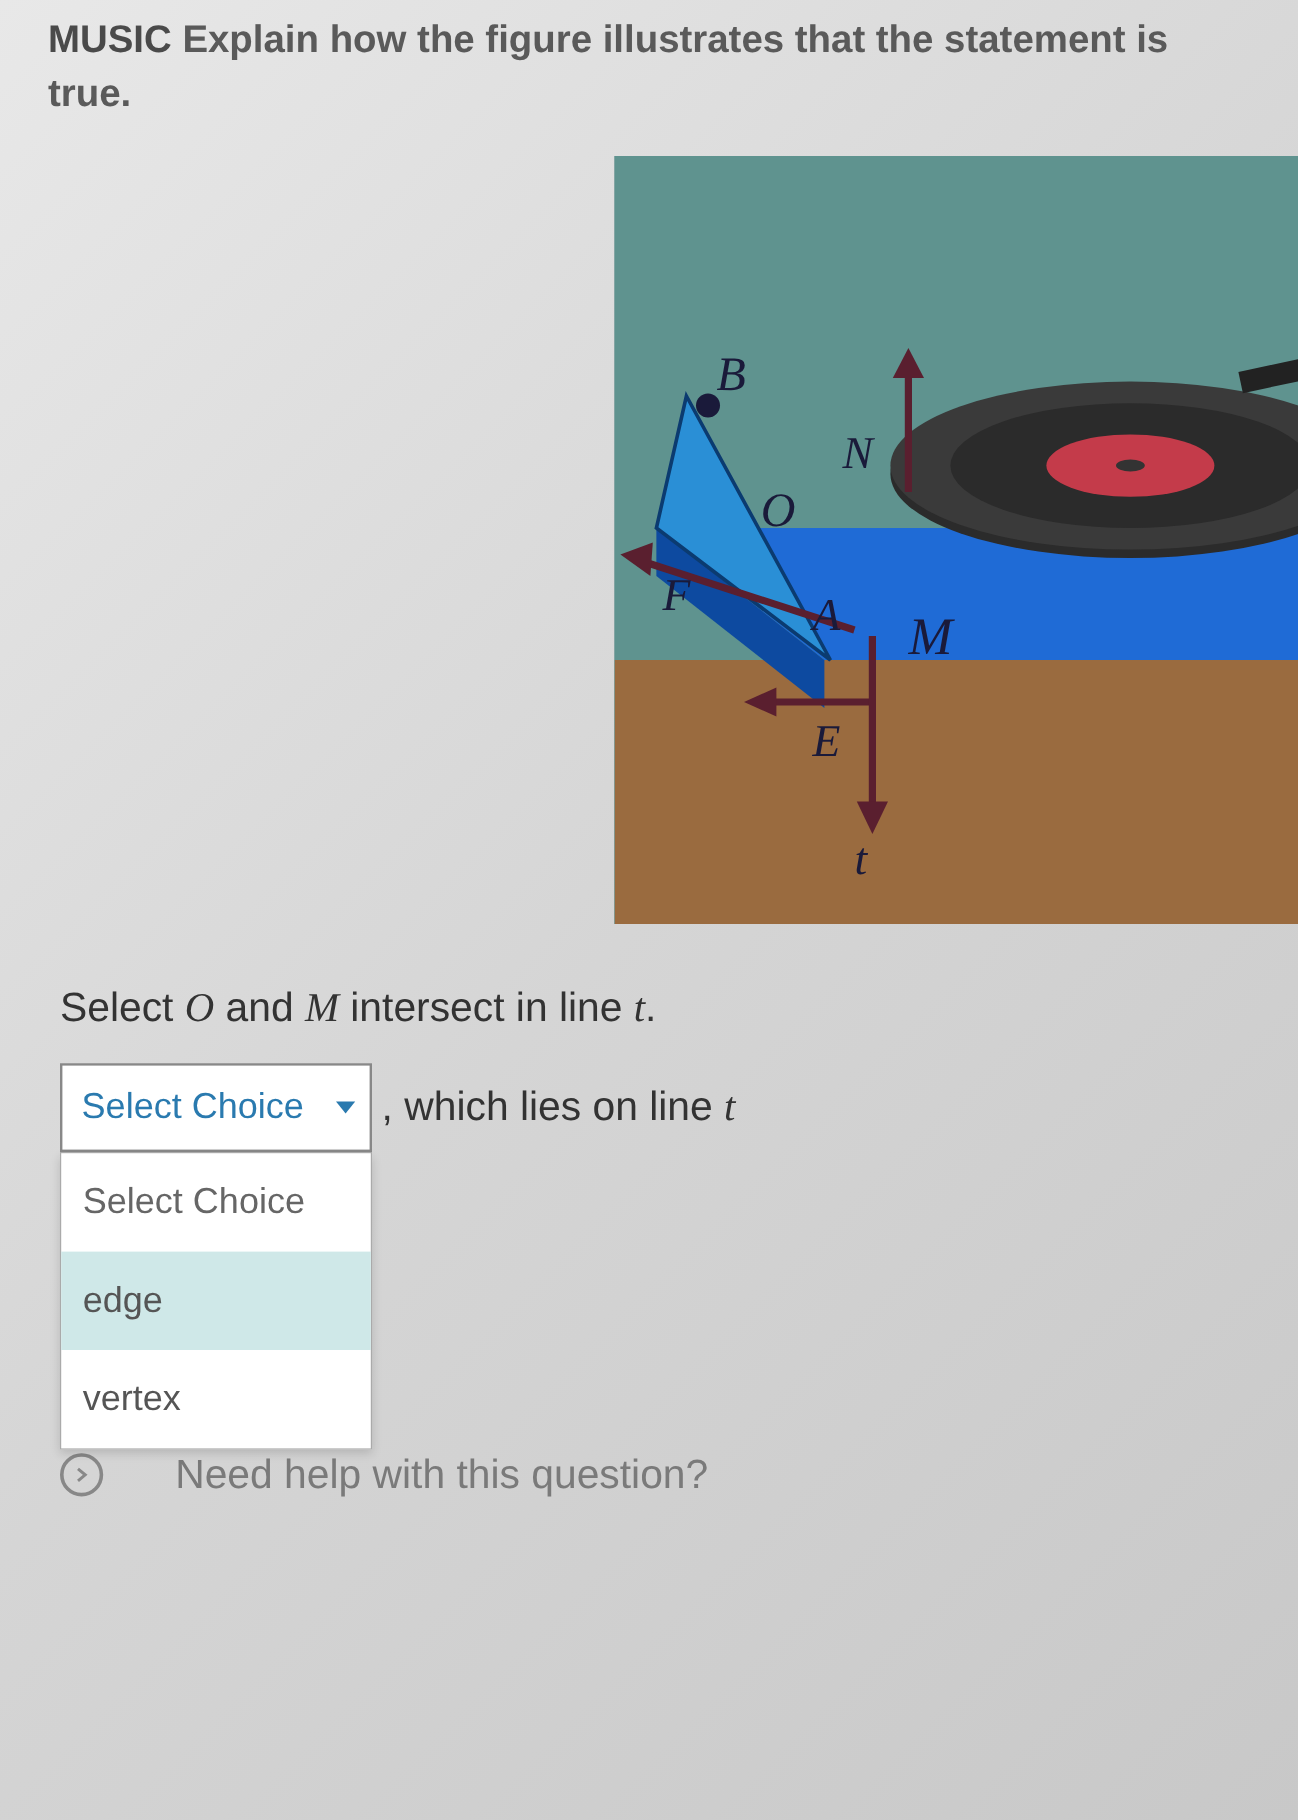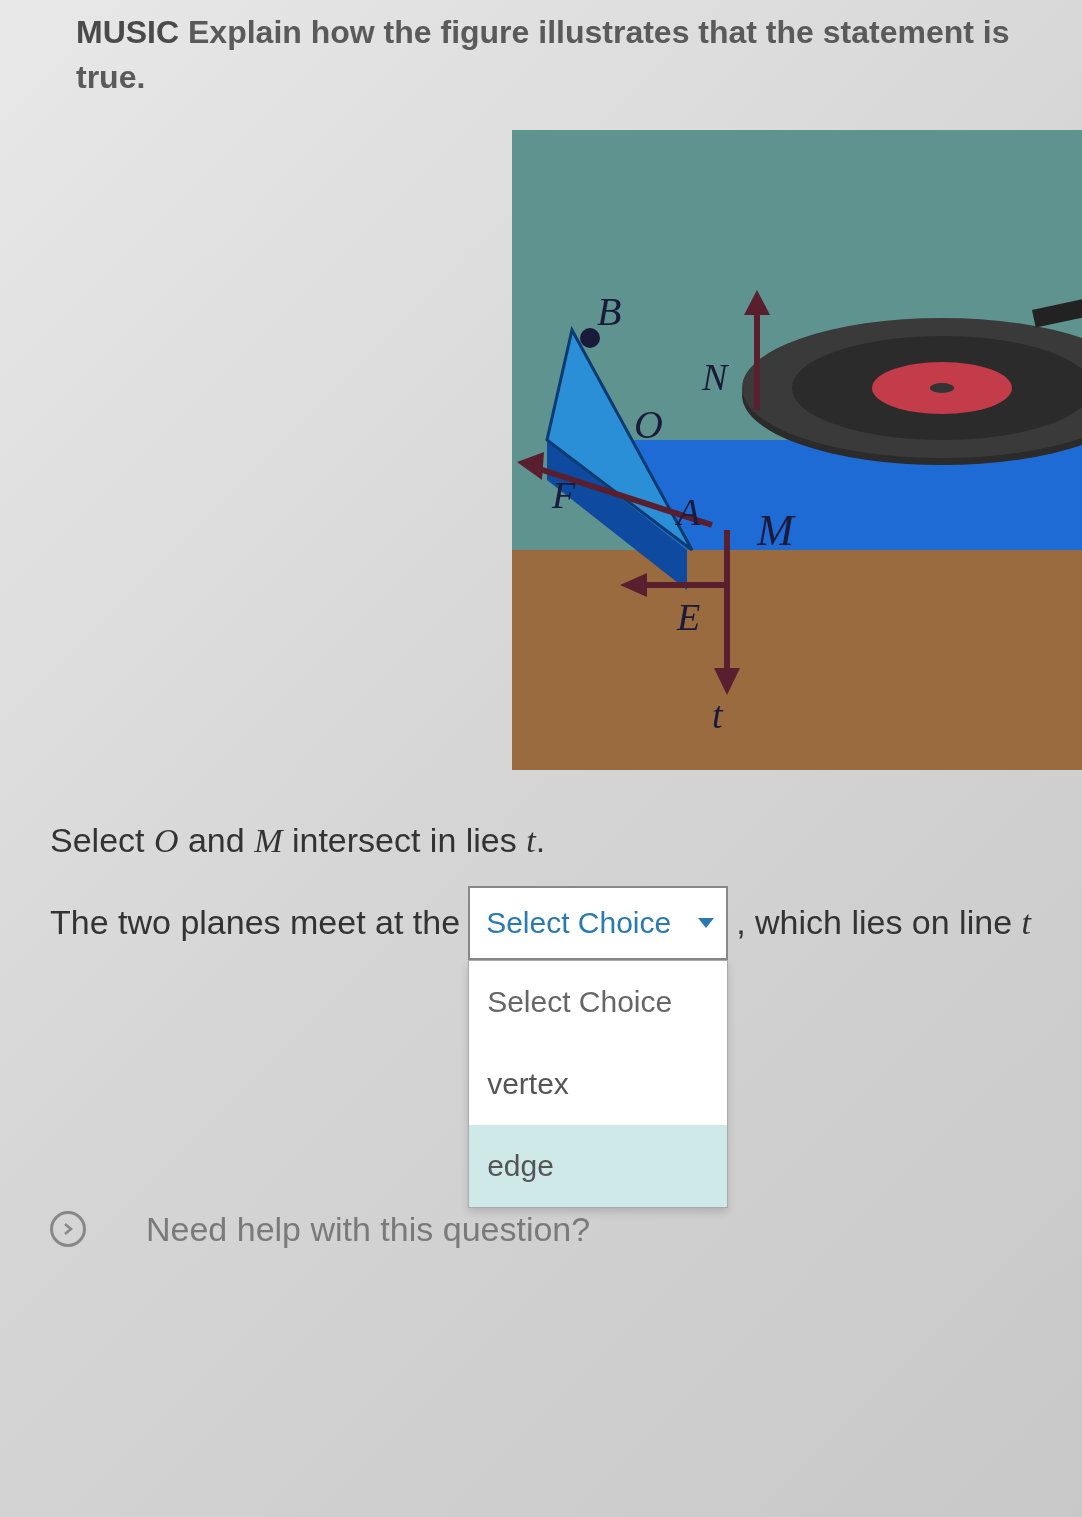--- a/index.html
+++ b/index.html
@@ -14,21 +14,20 @@
       min-height: 1517px;
       padding: 0;
       color: #333;
     }
     .question-header {
       padding: 10px 40px 30px 40px;
       font-size: 32px;
       font-weight: bold;
       color: #5a5a5a;
       line-height: 1.4;
-      margin-left: 36px;
     }
     .question-header .music-label {
       color: #4a4a4a;
     }
     .figure-container {
       margin-left: auto;
       margin-right: 0;
       width: 570px;
       height: 640px;
       background: #5a8a8a;
@@ -190,35 +189,34 @@
     <text x="40" y="378" font-size="38" font-style="italic" font-family="serif" fill="#1a1a3a">F</text>
     <text x="165" y="395" font-size="38" font-style="italic" font-family="serif" fill="#1a1a3a">A</text>
     <text x="245" y="415" font-size="44" font-style="italic" font-family="serif" fill="#1a1a3a">M</text>
     <text x="165" y="500" font-size="38" font-style="italic" font-family="serif" fill="#1a1a3a">E</text>
     <text x="200" y="598" font-size="38" font-style="italic" font-family="serif" fill="#1a1a3a">t</text>
   </svg>
 </div>
 
 <div class="question-body">
   <div class="question-line">
-    <span>Select </span><span class="italic-var">O</span><span> and </span><span class="italic-var">M</span><span> intersect in lies </span><span class="italic-var">t</span><span>.</span>
+    <span>Select </span><span class="italic-var">O</span><span> and </span><span class="italic-var">M</span><span> intersect in line </span><span class="italic-var">t</span><span>.</span>
   </div>
 
   <div class="inline-row">
-    <span class="text-segment">The two planes meet at the</span>
 
     <div class="select-wrapper">
       <div class="select-box">
         <span>Select Choice</span>
         <span class="chevron"></span>
       </div>
       <div class="dropdown-panel">
         <div class="dropdown-option placeholder">Select Choice</div>
+        <div class="dropdown-option highlighted">edge</div>
         <div class="dropdown-option">vertex</div>
-        <div class="dropdown-option highlighted">edge</div>
       </div>
     </div>
 
     <span class="text-segment"><span>, which lies on line </span><span class="italic-var">t</span></span>
   </div>
 
 </div>
 
 <div class="help-section">
   <div class="help-icon">

